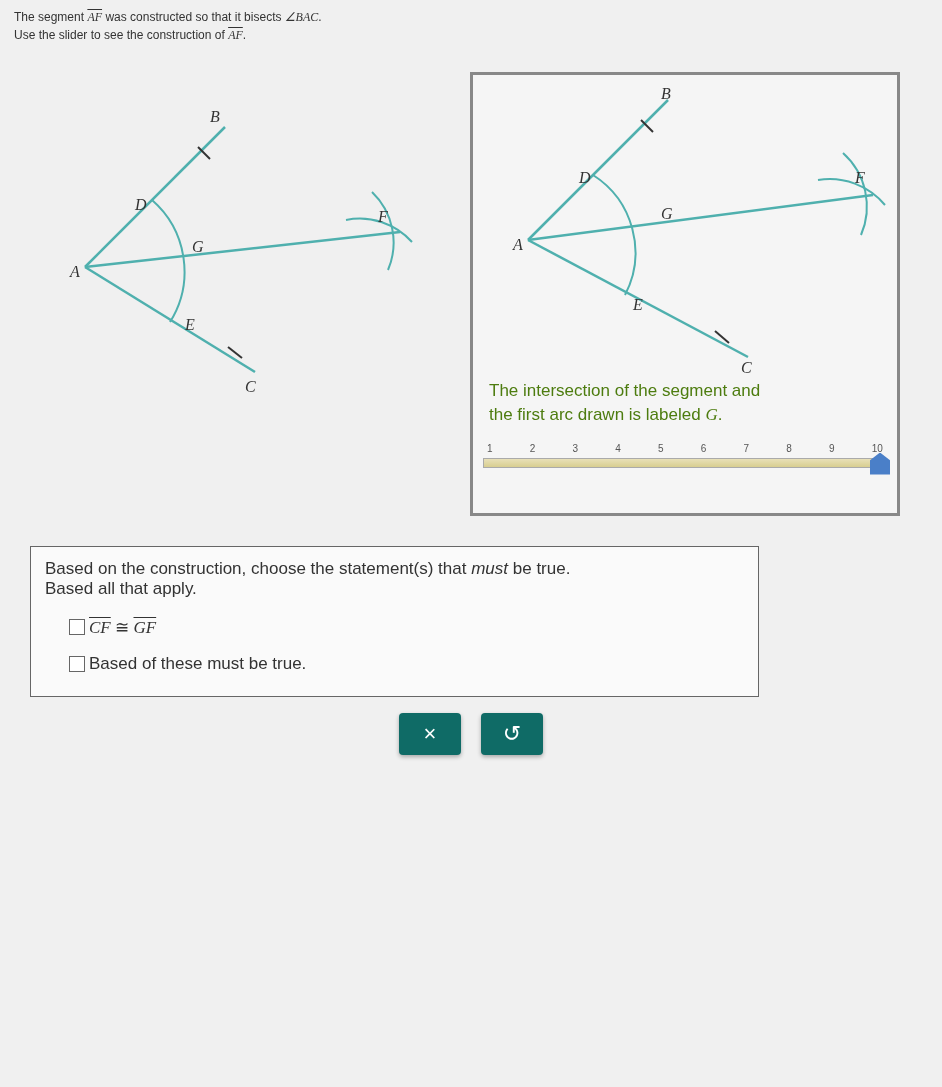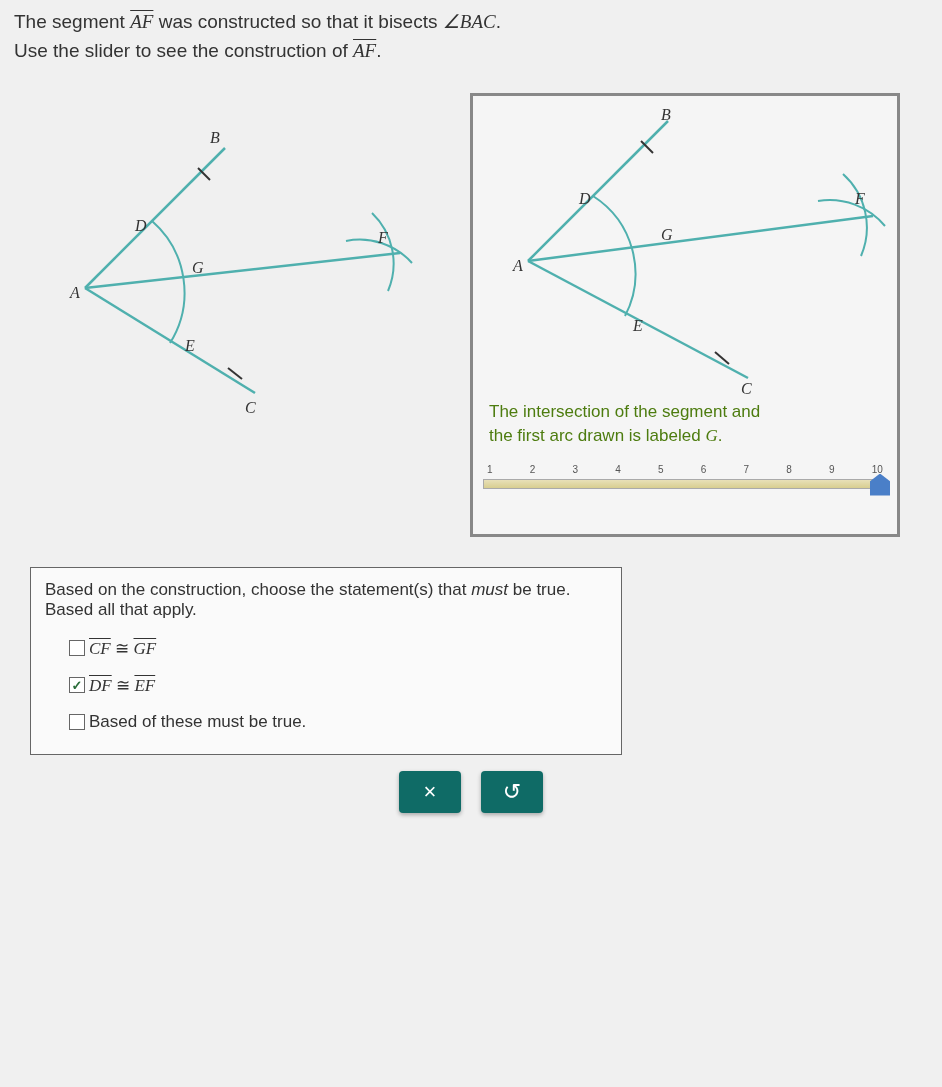--- a/index.html
+++ b/index.html
@@ -6,21 +6,21 @@
 body {
   font-family: Arial, Helvetica, sans-serif;
   background: #f0f0f0;
   width: 942px;
   height: 1087px;
   position: relative;
   overflow: hidden;
 }
 .header-text {
   padding: 8px 14px;
-  font-size: 19px;
+  font-size: 12px;
   color: #333;
   line-height: 1.5;
   filter: blur(0.6px);
 }
 .overline { text-decoration: overline; }
 .diagram-area {
   display: flex;
   gap: 20px;
   padding: 20px 10px 20px 40px;
   align-items: flex-start;
@@ -54,21 +54,21 @@
   right: -4px;
   top: -6px;
   width: 20px;
   height: 22px;
   background: #4a7fc8;
   clip-path: polygon(50% 0, 100% 35%, 100% 100%, 0 100%, 0 35%);
 }
 .question-box {
   border: 1px solid #666;
   margin: 10px 0 0 30px;
-  width: 592px;
+  width: 729px;
   background: #fafafa;
   padding: 12px 14px 14px 14px;
   font-size: 17px;
   color: #333;
 }
 .question-box .em { font-style: italic; }
 .choices { margin-top: 10px; padding-left: 24px; }
 .choice {
   display: flex;
   align-items: center;
@@ -193,24 +193,20 @@
   <div>
     <span>Based on the construction, choose the statement(s) that </span><span class="em">must</span><span> be true.</span><br>
     <span>Based all that apply.</span>
   </div>
   <div class="choices" id="choices">
       <div class="choice">
         <span class="cb"></span>
         <span class="math"><span class="overline">CF</span> <span class="roman">≅</span> <span class="overline">GF</span></span>
       </div>
       <div class="choice">
-        <span class="cb checked"></span>
-        <span class="math"><span class="overline">DF</span> <span class="roman">≅</span> <span class="overline">EF</span></span>
-      </div>
-      <div class="choice">
         <span class="cb"></span>
         <span class="">Based of these must be true.</span>
       </div>
     </div>
 </div>
 
 <div class="buttons">
   <div class="btn">
       <span>×</span>
     </div>

